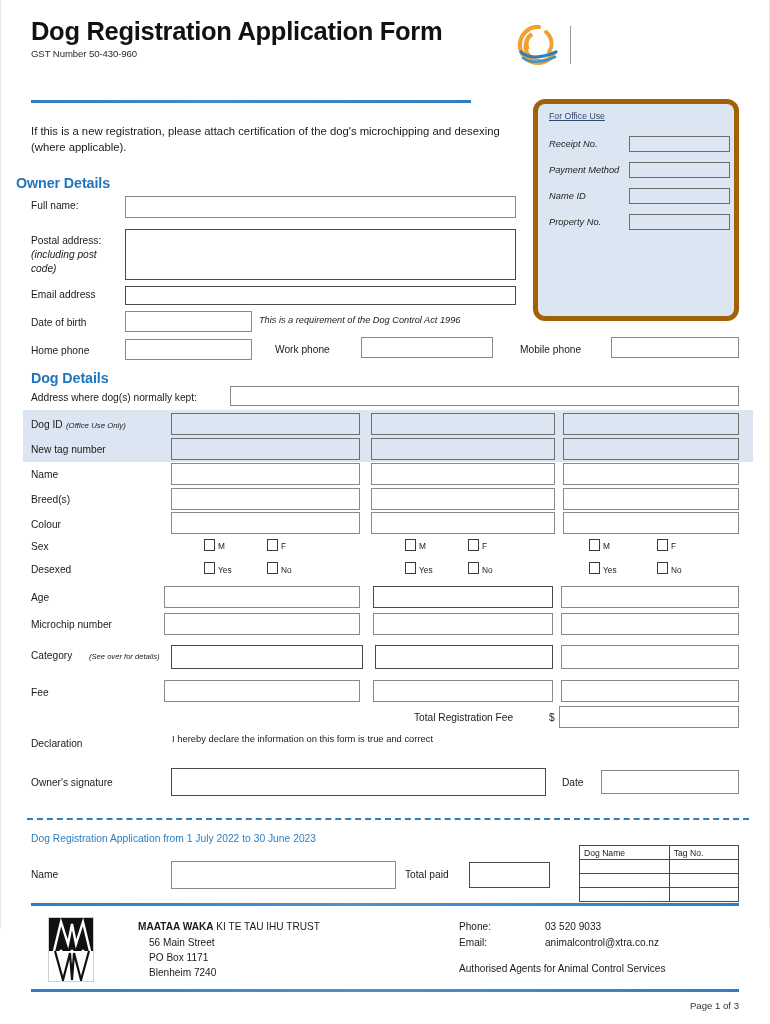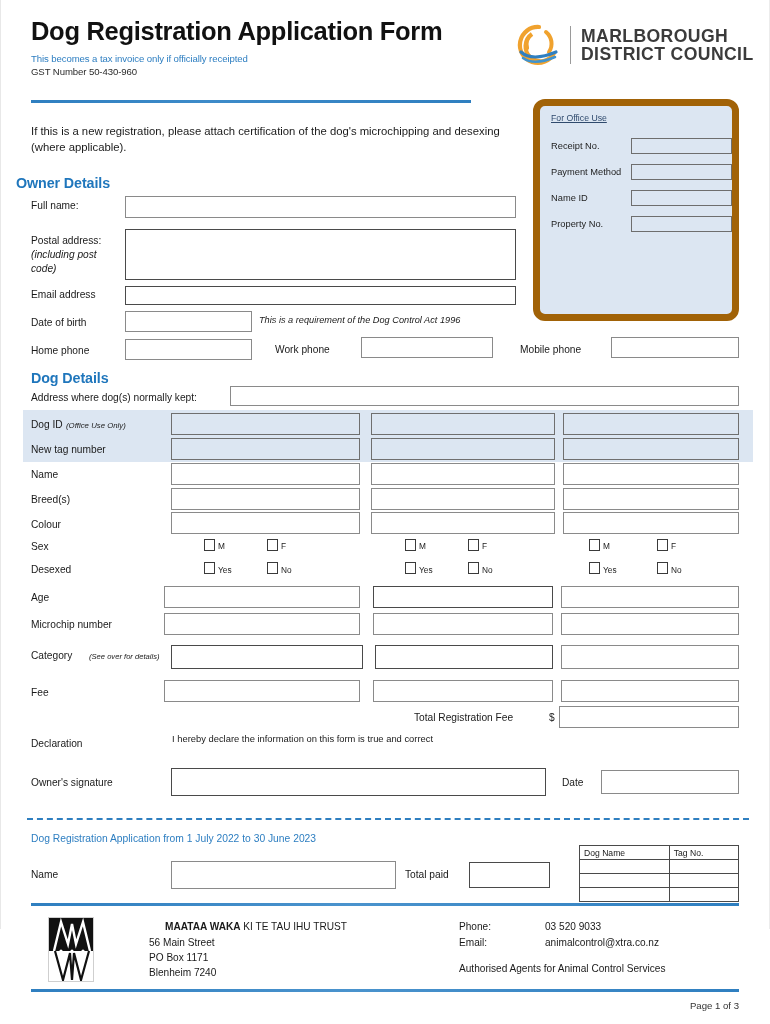--- a/index.html
+++ b/index.html
@@ -59,33 +59,33 @@
   }
   .logo-l2 {
     font-size: 17.6px; font-weight: bold; color: #3b3b3b; letter-spacing: 0.4px;
   }
 
   
   .office-box {
     position: absolute; left: 532px; top: 99px;
     width: 206px; height: 222px;
     background: #dce6f2;
-    border: 7px solid #a16207;
+    border: 5px solid #a16207;
     border-radius: 12px;
   }
   .office-title {
     position: absolute; left: 11px; top: 7px;
     font-size: 8.7px; color: #2f4a6d;
     text-decoration: underline;
   }
   .office-row {
     position: absolute; left: 11px; height: 17px;
     display: flex; align-items: center;
   }
-  .office-lbl { font-size: 9.3px; color: #1d1d1d; width: 80px; }
+  .office-lbl { font-size: 9.3px; color: #1d1d1d; width: 80px; font-style: italic; }
   .office-inp {
     width: 101px; height: 16px;
     background: #dce6f2;
     border: 1px solid #6e6e6e;
   }
 
   
   .intro {
     position: absolute; left: 30px; top: 123px; width: 470px;
     font-size: 11.3px; line-height: 1.45; color: #1a1a1a;
@@ -187,39 +187,34 @@
     font-size: 9.6px; color: #333;
   }
 </style>
 </head>
 <body>
 
 <div class="page">
 
   <div class="hdr">
     <div class="hdr-title">Dog Registration Application Form</div>
-    <div class="hdr-tax">This becomes a tax invoice only if officially receipted</div>
     <div class="hdr-gst">GST Number 50-430-960</div>
   </div>
   <div class="hdr-rule"></div>
 
   <div class="logo-wrap">
     <div class="logo-mark">
       <svg width="46" height="46" viewBox="0 0 46 46">
         <path d="M23 5 A18 18 0 1 0 38 31 A15 15 0 1 1 16 12 A13 13 0 0 0 11 26" fill="none" stroke="#f0a22e" stroke-width="4.2" stroke-linecap="round"></path>
         <path d="M30 10 A15 15 0 0 1 33 30" fill="none" stroke="#f0a22e" stroke-width="4" stroke-linecap="round"></path>
         <path d="M5 30 Q16 40 40 30" fill="none" stroke="#2f7fc0" stroke-width="3.2" stroke-linecap="round"></path>
         <path d="M7 36 Q18 44 39 35" fill="none" stroke="#3f93cf" stroke-width="2.6" stroke-linecap="round"></path>
       </svg>
     </div>
     <div class="logo-divider"></div>
-    <div class="logo-text">
-      <div class="logo-l1">MARLBOROUGH</div>
-      <div class="logo-l2">DISTRICT COUNCIL</div>
-    </div>
   </div>
 
   <div class="intro">If this is a new registration, please attach certification of the dog's microchipping and desexing (where applicable).</div>
 
   <div class="office-box">
     <div class="office-title">For Office Use</div>
     <div class="office-row" style="top:31px;">
       <span class="office-lbl">Receipt No.</span>
       <span class="office-inp"></span>
     </div>
@@ -394,21 +389,21 @@
     <div class="mw-top"></div>
     <svg width="46" height="65" viewBox="0 0 46 65" style="position:absolute;left:0;top:0;">
       <path d="M5 33 L12 4 L19 26 L23 6 L27 26 L34 4 L41 33" fill="none" stroke="#ffffff" stroke-width="2.4"></path>
       <path d="M6 33 L14 62 L21 35 L23 62 L25 35 L32 62 L40 33" fill="none" stroke="#111111" stroke-width="2.2"></path>
       <circle cx="12" cy="33" r="1.6" fill="#ffffff"></circle>
       <circle cx="23" cy="33" r="1.6" fill="#ffffff"></circle>
       <circle cx="34" cy="33" r="1.6" fill="#ffffff"></circle>
     </svg>
   </div>
 
-  <div class="foot-txt" style="left:164px; top:921px;">
+  <div class="foot-txt" style="left:137px; top:921px;">
     <span class="foot-b">MAATAA WAKA</span><span> KI TE TAU IHU TRUST</span>
   </div>
   <div class="foot-txt" style="left:148px; top:937px;">56 Main Street</div>
   <div class="foot-txt" style="left:148px; top:952px;">PO Box 1171</div>
   <div class="foot-txt" style="left:148px; top:967px;">Blenheim 7240</div>
 
   <div class="foot-txt" style="left:458px; top:921px;">Phone:</div>
   <div class="foot-txt" style="left:544px; top:921px;">03 520 9033</div>
   <div class="foot-txt" style="left:458px; top:937px;">Email:</div>
   <div class="foot-txt" style="left:544px; top:937px;">animalcontrol@xtra.co.nz</div>

